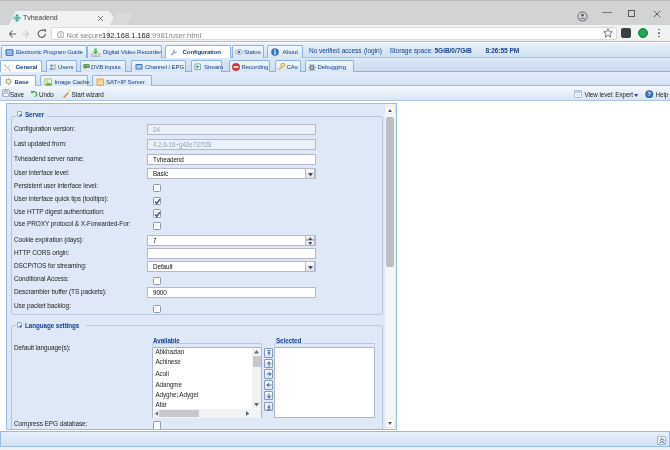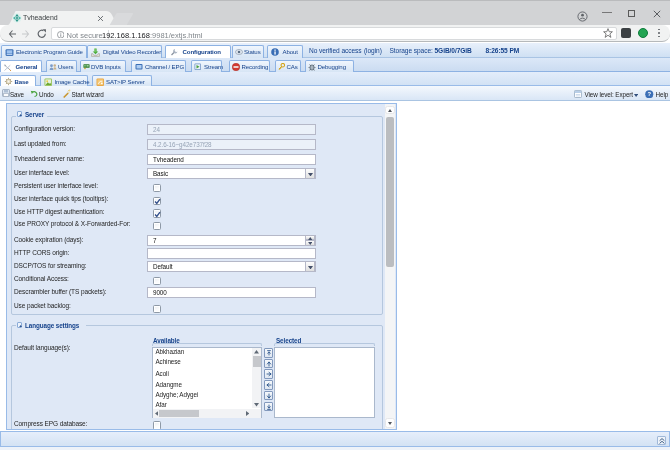--- a/index.html
+++ b/index.html
@@ -6,21 +6,21 @@
   font-family:"Liberation Sans",sans-serif;-webkit-font-smoothing:antialiased;}
 #page *{position:absolute;box-sizing:border-box;}
 .t{white-space:nowrap;line-height:1;}
 
 #tabbar{left:0;top:0;width:670px;height:25px;background:#d2d3d5;border-top:1px solid #babbbd;}
 #tabshape{left:8px;top:10px;width:110px;height:15px;}
 #tabtitle{left:23px;top:13px;font-size:7px;color:#3c4043;letter-spacing:-0.05px;}
 #tabx{left:97px;top:14px;}
 #newtab{left:113px;top:11.5px;width:17px;height:12.5px;background:#d9dadc;transform:skewX(-30deg);border-radius:1px;}
 .wc{color:#5a5a5a;font-size:10px;top:9px;}
-#toolrow{left:0;top:25px;width:670px;height:17px;background:#f1f2f2;border-bottom:1px solid #b6b9bb;border-radius:8px;}
+#toolrow{left:0;top:25px;width:670px;height:17px;background:#f1f2f2;border-bottom:1px solid #b6b9bb;}
 #omni{left:51px;top:2px;width:566px;height:13px;background:#fff;border:1px solid #d8dadc;border-radius:2px;}
 .oseg{top:4.2px;font-size:7.5px;color:#80868b;}
 
 .strip{left:0;width:670px;}
 .xtab{height:11px;border:1px solid #8db2e3;border-bottom:none;border-radius:2px 2px 0 0;
  background:linear-gradient(#f0f6fd,#d7e5f5);}
 .xtab.act{background:#fff;}
 .xtxt{font-size:6.1px;color:#15428b;top:3.4px;letter-spacing:-0.12px;}
 .b{font-weight:bold;}
 .mtxt{font-size:6.3px;color:#222;letter-spacing:-0.08px;}
@@ -84,21 +84,21 @@
         <path d="M9.5 0.5 L15 0.5 L15 6 Z" fill="#5f6368"></path>
       </svg>
     <div id="omni">
       <svg style="left:4.5px;top:2.8px" width="7.5" height="7.5" viewBox="0 0 16 16">
           <circle cx="8" cy="8" r="7" fill="none" stroke="#80868b" stroke-width="1.6"></circle>
           <rect x="7.2" y="3.6" width="1.8" height="2" fill="#80868b"></rect>
           <rect x="7.2" y="7" width="1.8" height="5.4" fill="#80868b"></rect>
         </svg>
       <div class="oseg t" style="left:14.5px;">Not secure</div>
       <div style="left:55.5px;top:2px;width:1px;height:9px;background:#d8dadc"></div>
-      <div class="oseg t" style="left:50px;color:#202124">192.168.1.168<span style="color:#80868b">:9981/extjs.html</span></div>
+      <div class="oseg t" style="left:50px;color:#202124">192.168.1.168<span style="color:#80868b">:9981/user.html</span></div>
     </div>
     <svg style="left:603px;top:3px" width="10" height="10" viewBox="0 0 16 16">
         <path d="M8 1 L10 6 L15 6 L11 9.5 L12.6 15 L8 11.6 L3.4 15 L5 9.5 L1 6 L6 6 Z" fill="none" stroke="#6a6a6a" stroke-width="1.4"></path>
       </svg>
     <div style="left:621px;top:3px;width:10px;height:10px;background:#3b4043;border-radius:2px"></div>
     <div style="left:638px;top:3px;width:10px;height:10px;background:#24a553;border-radius:50%;border:1px solid #0e7d3c"></div>
     <div style="left:658px;top:3.5px;width:1.8px;height:1.8px;border-radius:50%;background:#5f6368"></div>
       <div style="left:658px;top:7px;width:1.8px;height:1.8px;border-radius:50%;background:#5f6368"></div>
       <div style="left:658px;top:10.5px;width:1.8px;height:1.8px;border-radius:50%;background:#5f6368"></div>
   </div>

